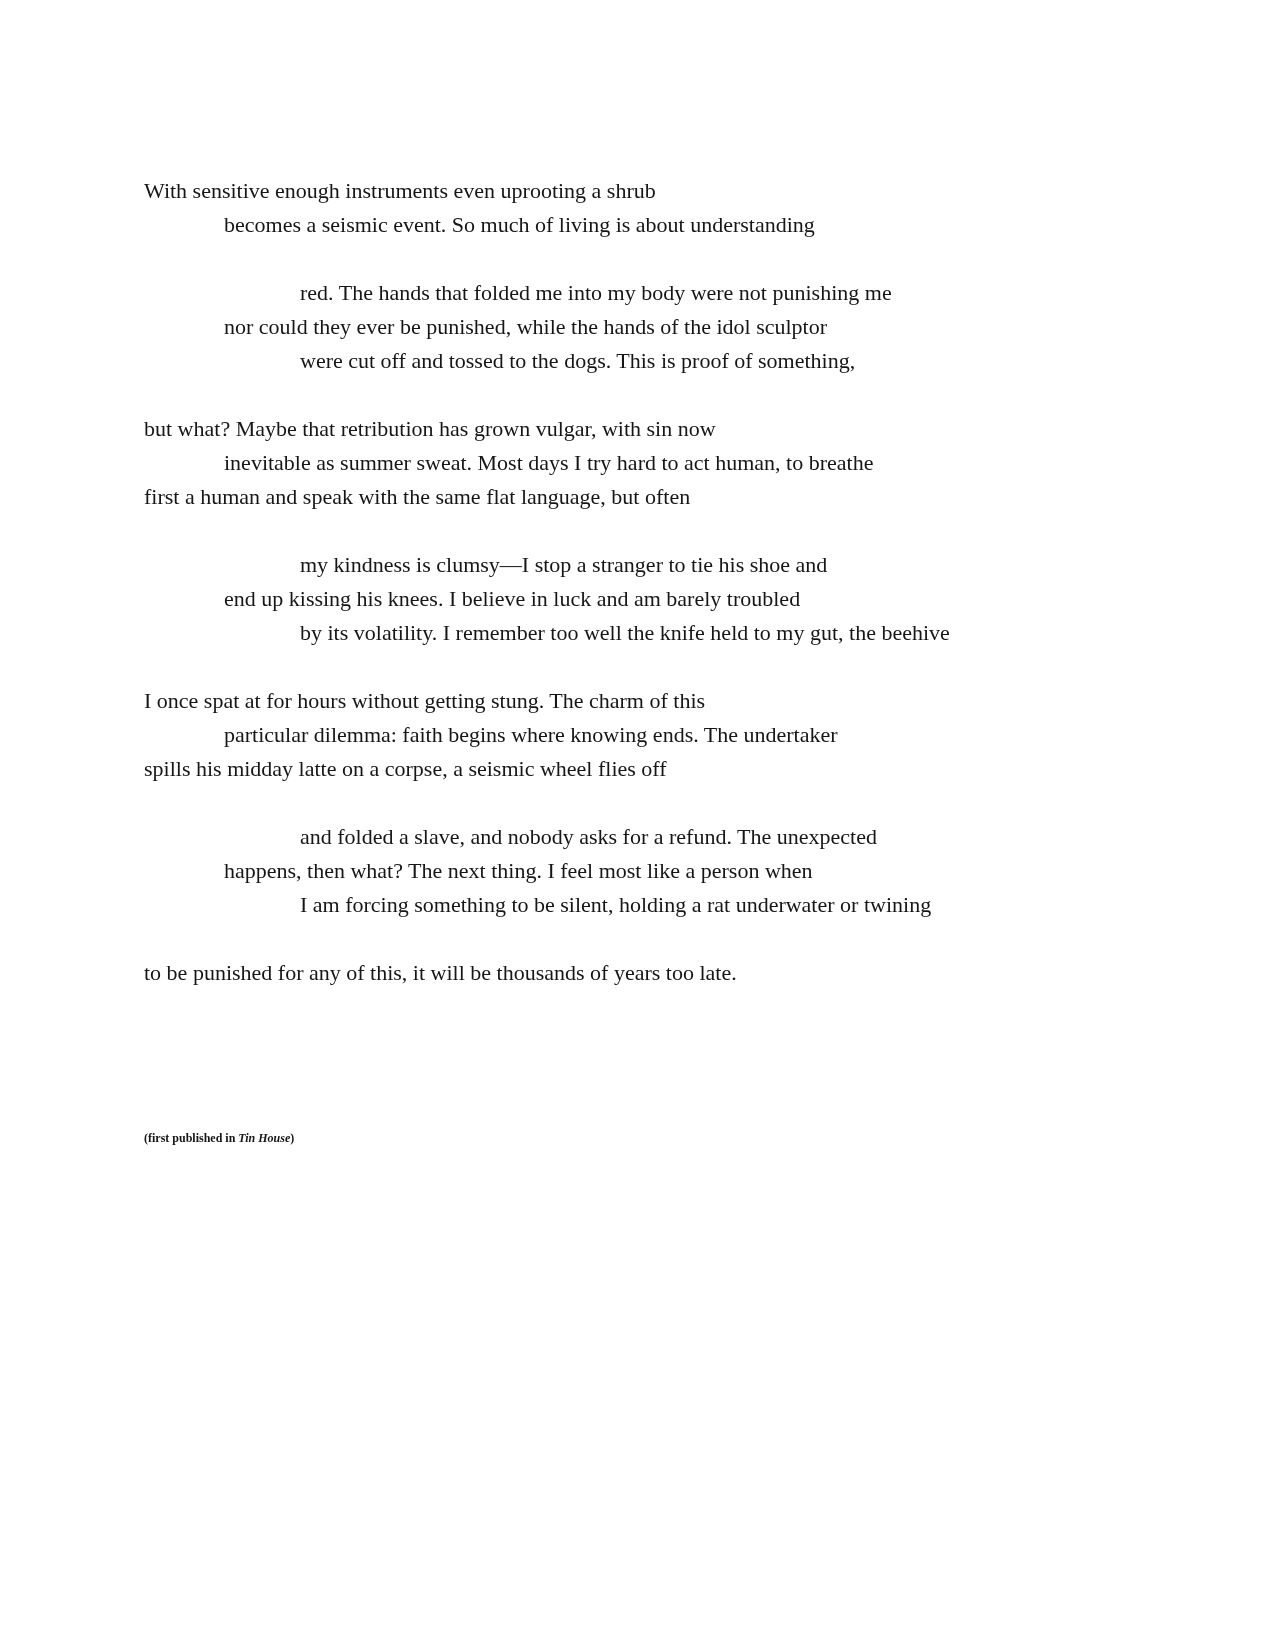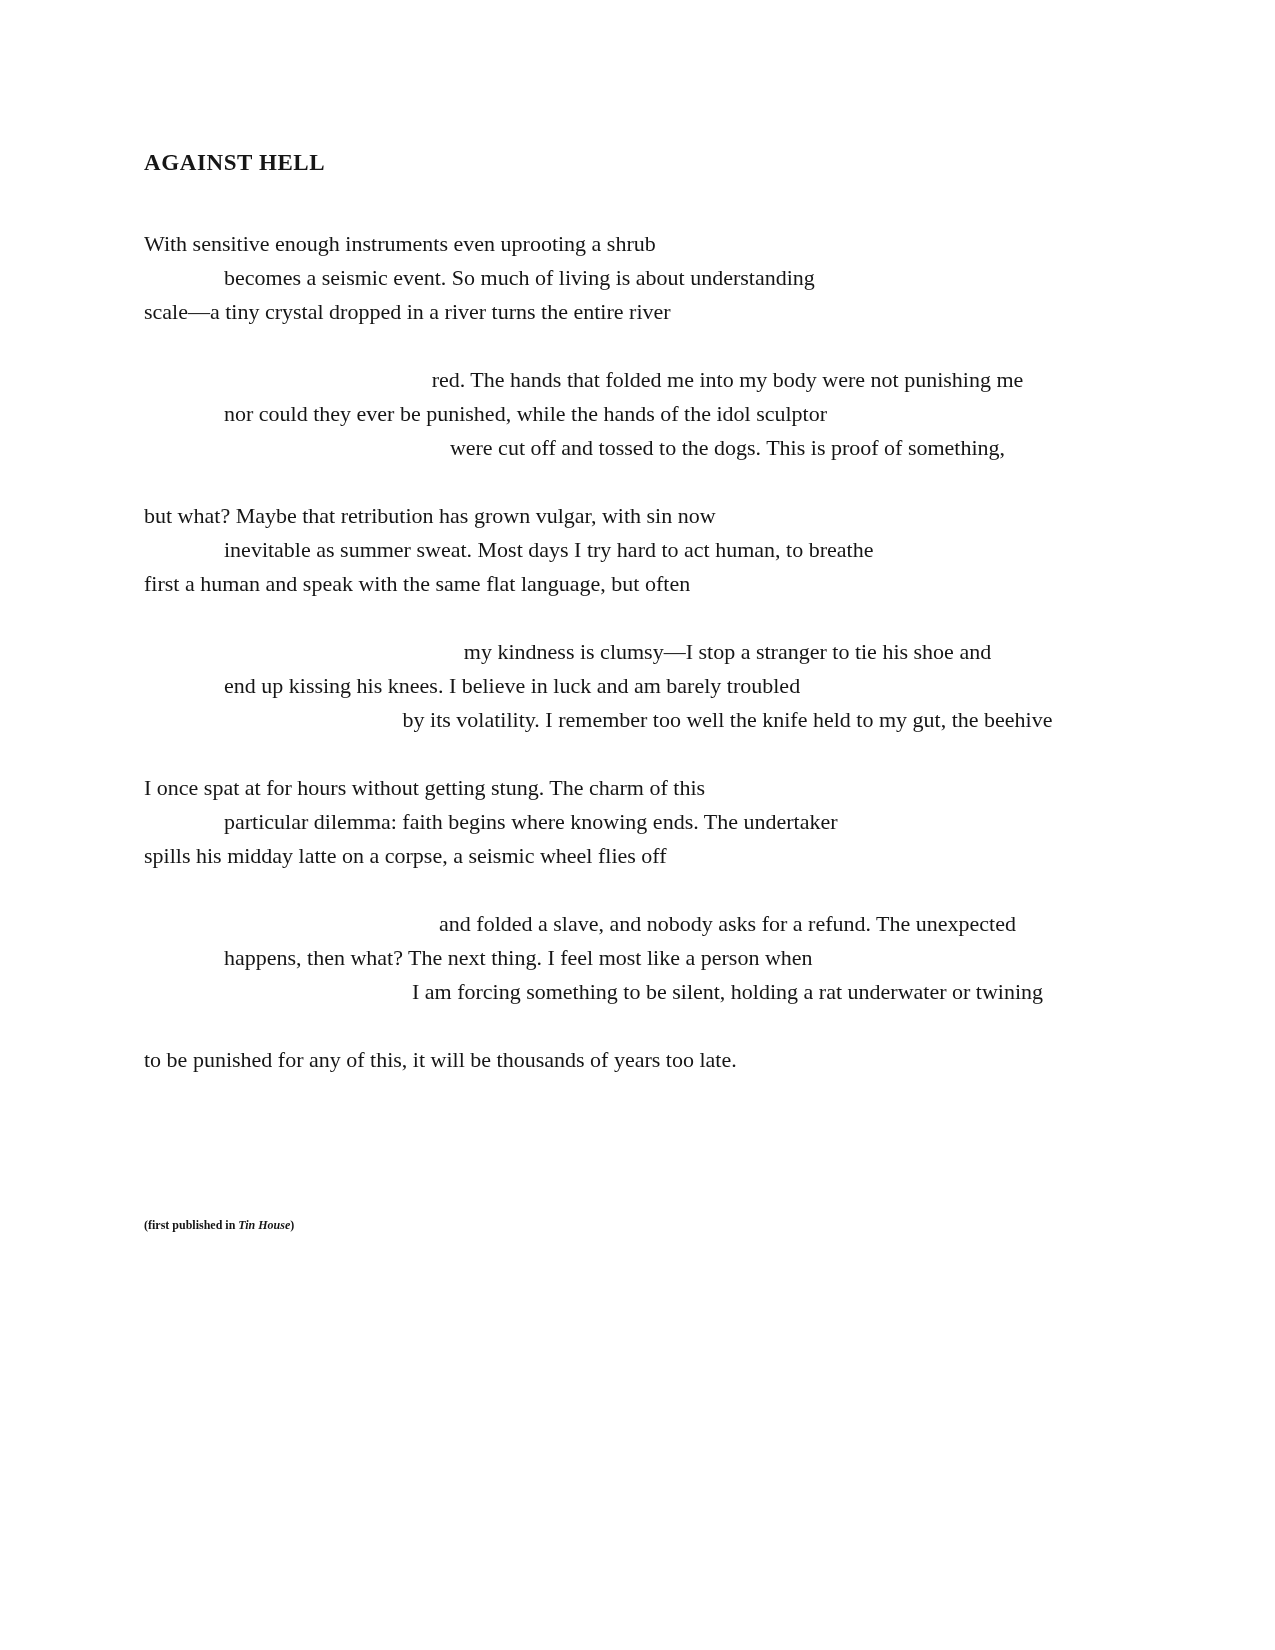--- a/index.html
+++ b/index.html
@@ -19,55 +19,53 @@
     overflow: hidden;
   }
   .poem-title {
     margin: 0;
     font-size: 23px;
     line-height: 34px;
     font-weight: bold;
     letter-spacing: 0.6px;
   }
   .poem {
-    margin-top: 47px;
+    margin-top: 28px;
     font-size: 22px;
     line-height: 34px;
   }
   .stanza {
     margin: 0 0 34px 0;
   }
   .line {
     white-space: nowrap;
   }
   .indent-0 { margin-left: 0; }
   .indent-1 { margin-left: 80px; }
-  .indent-2 { margin-left: 156px; text-align: center; }
+  .indent-2 { margin-left: 156px; }
   .credit {
     margin: 133px 0 0 0;
     font-size: 12px;
     line-height: 30px;
     font-weight: bold;
   }
   .credit em {
     font-style: italic;
     font-weight: bold;
   }
 </style>
 </head>
 <body>
 
 <div class="page">
-  <h1 class="poem-title">AGAINST HELL</h1>
 
   <div class="poem">
       <div class="stanza">
         <div class="line indent-0">With sensitive enough instruments even uprooting a shrub</div>
         <div class="line indent-1">becomes a seismic event. So much of living is about understanding</div>
-        <div class="line indent-0">scale—a tiny crystal dropped in a river turns the entire river</div>
       </div>
       <div class="stanza">
         <div class="line indent-2">red. The hands that folded me into my body were not punishing me</div>
         <div class="line indent-1">nor could they ever be punished, while the hands of the idol sculptor</div>
         <div class="line indent-2">were cut off and tossed to the dogs. This is proof of something,</div>
       </div>
       <div class="stanza">
         <div class="line indent-0">but what? Maybe that retribution has grown vulgar, with sin now</div>
         <div class="line indent-1">inevitable as summer sweat. Most days I try hard to act human, to breathe</div>
         <div class="line indent-0">first a human and speak with the same flat language, but often</div>

